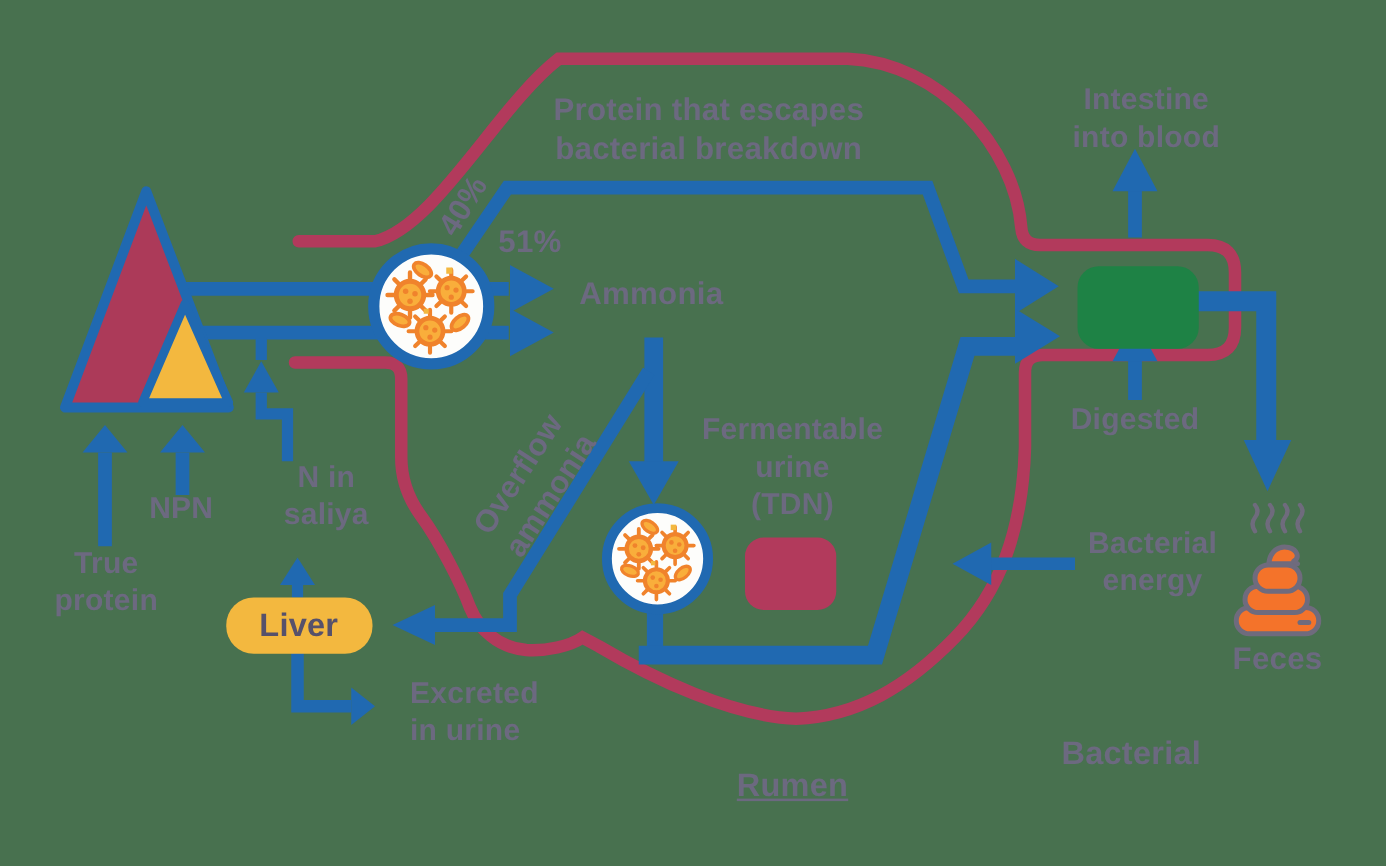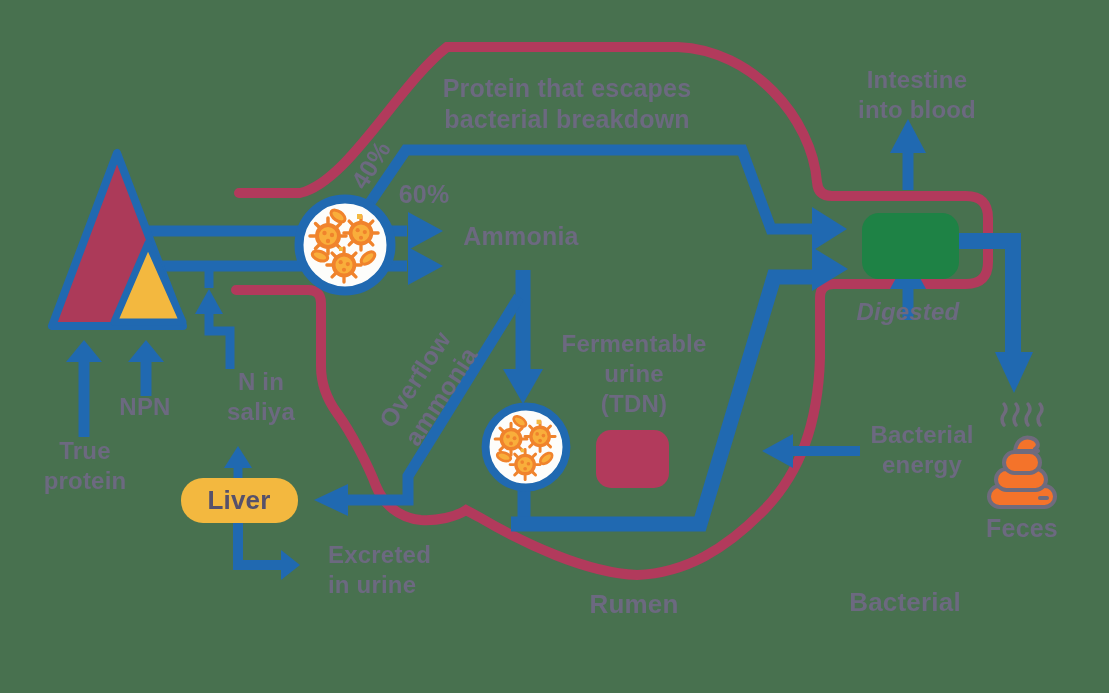--- a/index.html
+++ b/index.html
@@ -173,32 +173,32 @@
         <rect x="-26" y="-3" width="50" height="21" rx="10.5"></rect>
         <rect x="-18" y="-20" width="36" height="21" rx="10.5"></rect>
         <path d="M18,26 h7" fill="none"></path>
       </g>
     </g>
   </svg>
 
   <div class="lbl fs25" style="left:567px;top:104px;width:300px;">Protein that escapes
 bacterial breakdown</div>
   <div class="lbl fs25 rot58" style="left:371px;top:165px;">40%</div>
-  <div class="lbl fs25" style="left:424px;top:194px;">60%</div>
+  <div class="lbl fs25" style="left:424px;top:194px;">51%</div>
   <div class="lbl fs25" style="left:521px;top:236px;">Ammonia</div>
   <div class="lbl fs25 rot57" style="left:428px;top:388px;">Overflow
 ammonia</div>
   <div class="lbl fs24" style="left:634px;top:374px;">Fermentable
 urine
 (TDN)</div>
-  <div class="lbl fs26" style="left:634px;top:604px;">Rumen</div>
+  <div class="lbl fs26" style="left:634px;top:628px;text-decoration:underline;">Rumen</div>
   <div class="lbl fs26" style="left:905px;top:602px;">Bacterial</div>
   <div class="lbl fs24" style="left:917px;top:95px;">Intestine
 into blood</div>
-  <div class="lbl fs24" style="left:908px;top:312px;font-style:italic;">Digested</div>
+  <div class="lbl fs24" style="left:908px;top:336px;">Digested</div>
   <div class="lbl fs24" style="left:922px;top:450px;">Bacterial
 energy</div>
   <div class="lbl fs25" style="left:1022px;top:528px;">Feces</div>
   <div class="lbl fs24" style="left:85px;top:466px;">True
 protein</div>
   <div class="lbl fs24" style="left:145px;top:407px;">NPN</div>
   <div class="lbl fs24" style="left:239px;top:397px;margin-left:22px;">N in
 saliya</div>
   <div class="lbl fs26 liver-text" style="left:239px;top:500px;">Liver</div>
   <div class="lbl fs24 lbl-left" style="left:300px;top:570px;">Excreted

